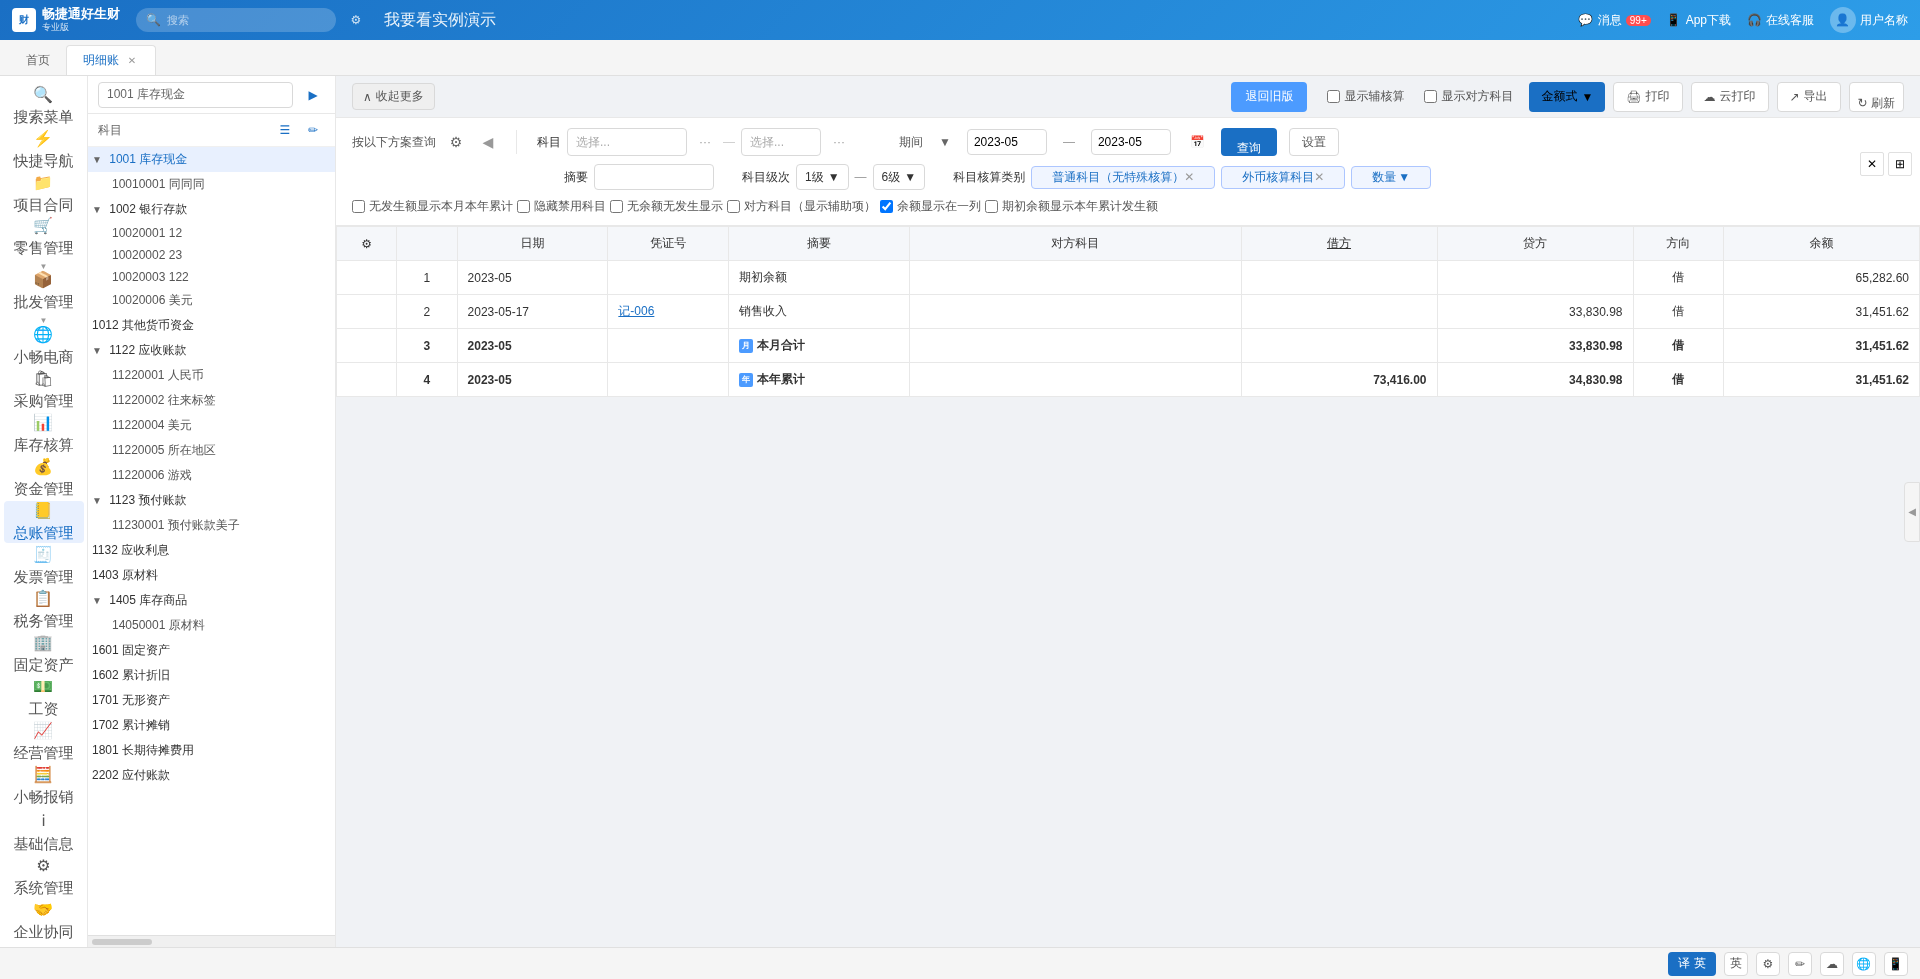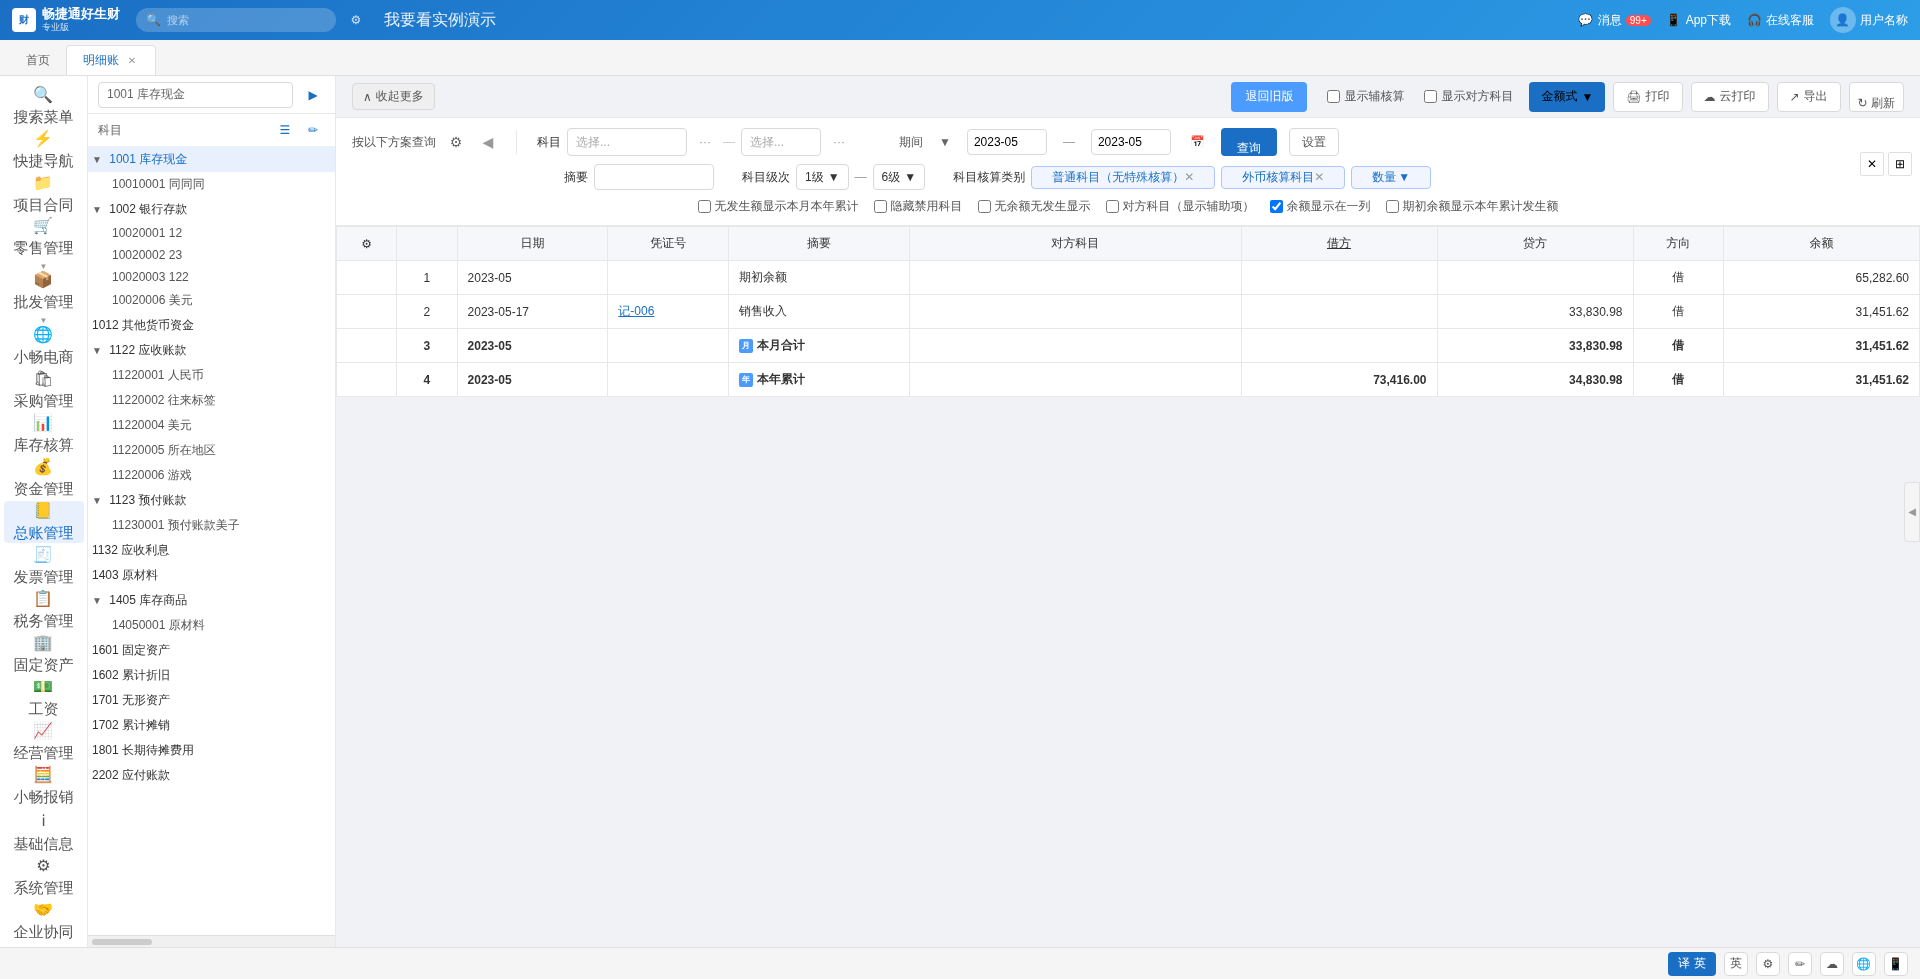--- a/index.html
+++ b/index.html
@@ -860,21 +860,21 @@
               <span>外币核算科目</span>
               <span class="remove">✕</span>
             </div>
             <div class="filter-tag">
               <span>数量</span>
               <span style="margin-left:2px;">▼</span>
             </div>
           </div>
         </div>
 
-        <div style="display:flex; align-items:center; gap:15px; margin-top:8px; flex-wrap:wrap;justify-content:center;">
+        <div style="display:flex; align-items:center; gap:4px; margin-top:8px; flex-wrap:wrap;">
           <div class="checkbox-item">
             <input type="checkbox" id="cb1" style="">
             <label for="cb1">无发生额显示本月本年累计</label>
           </div>
           <div class="checkbox-item">
             <input type="checkbox" id="cb2" style="">
             <label for="cb2">隐藏禁用科目</label>
           </div>
           <div class="checkbox-item">
             <input type="checkbox" id="cb3" style="">

